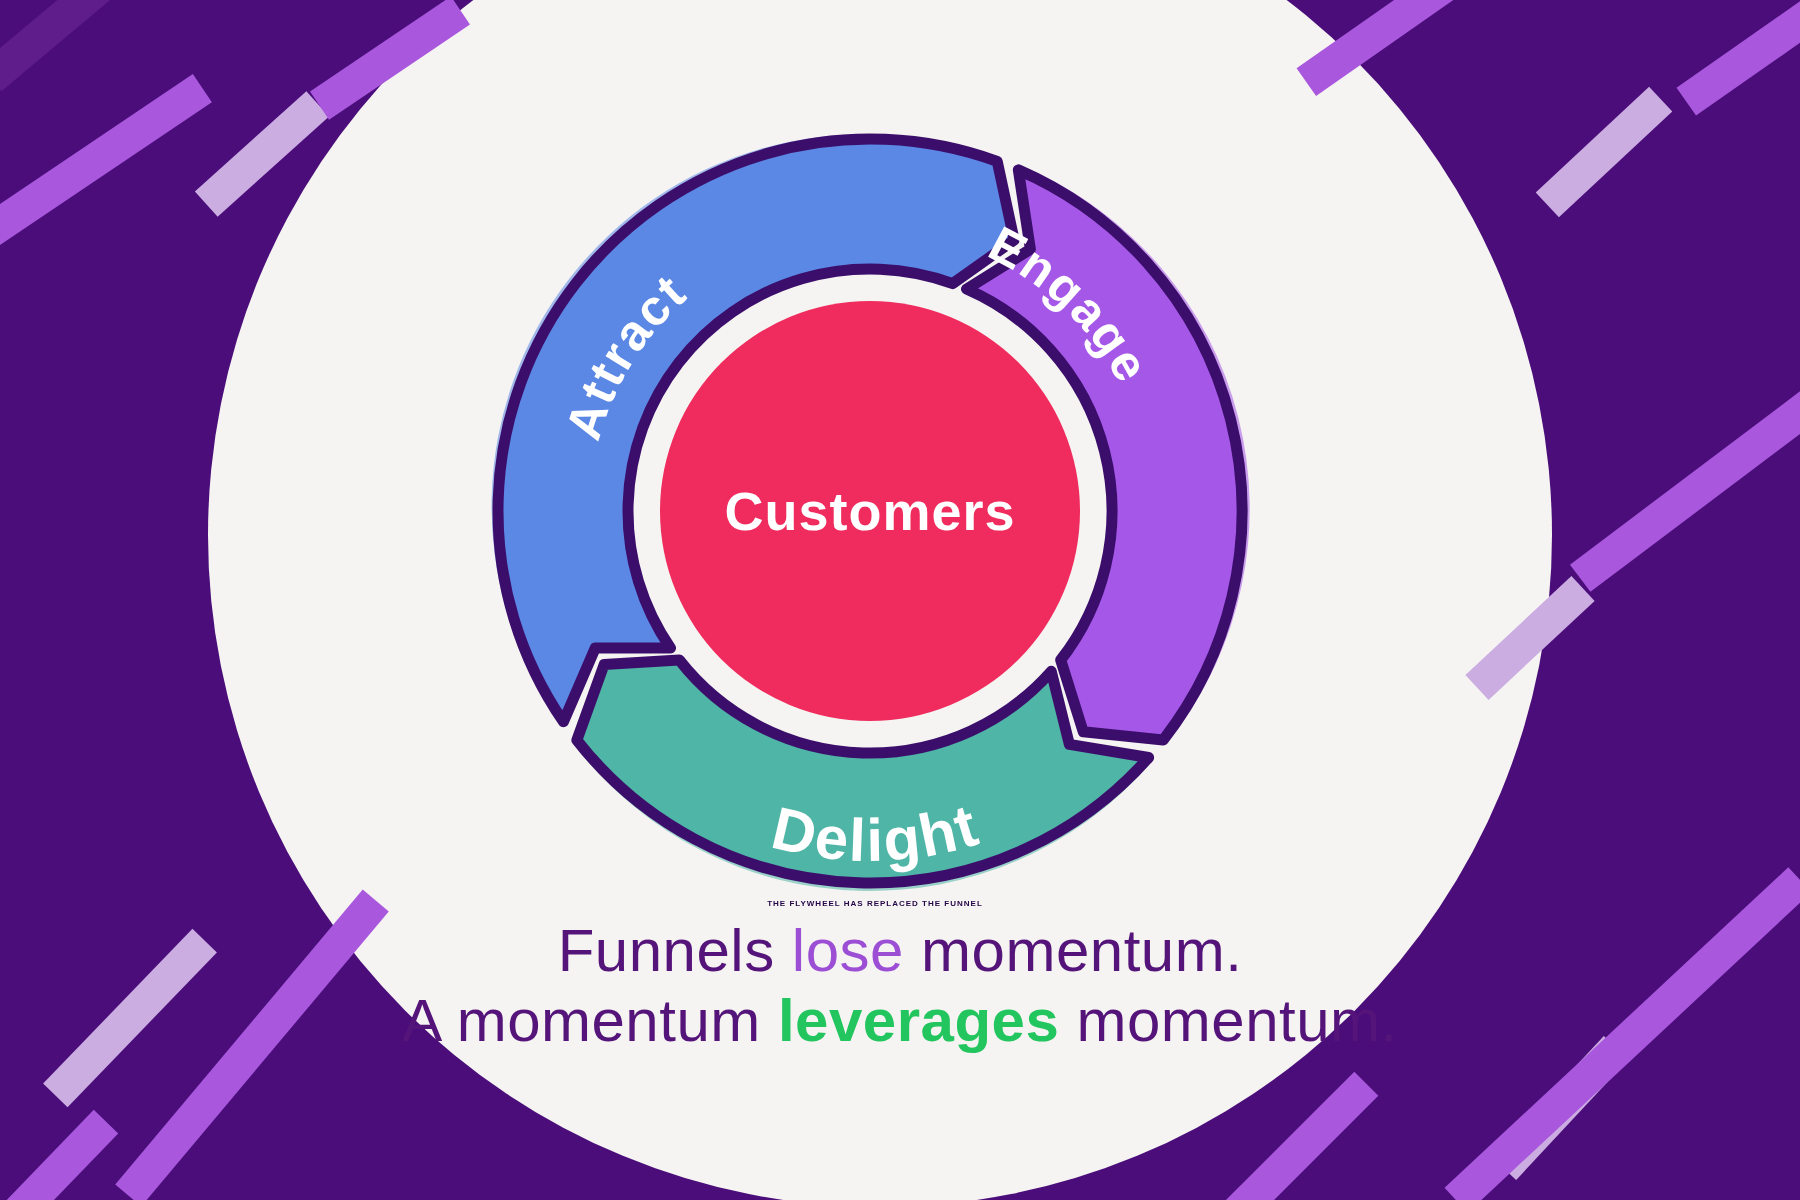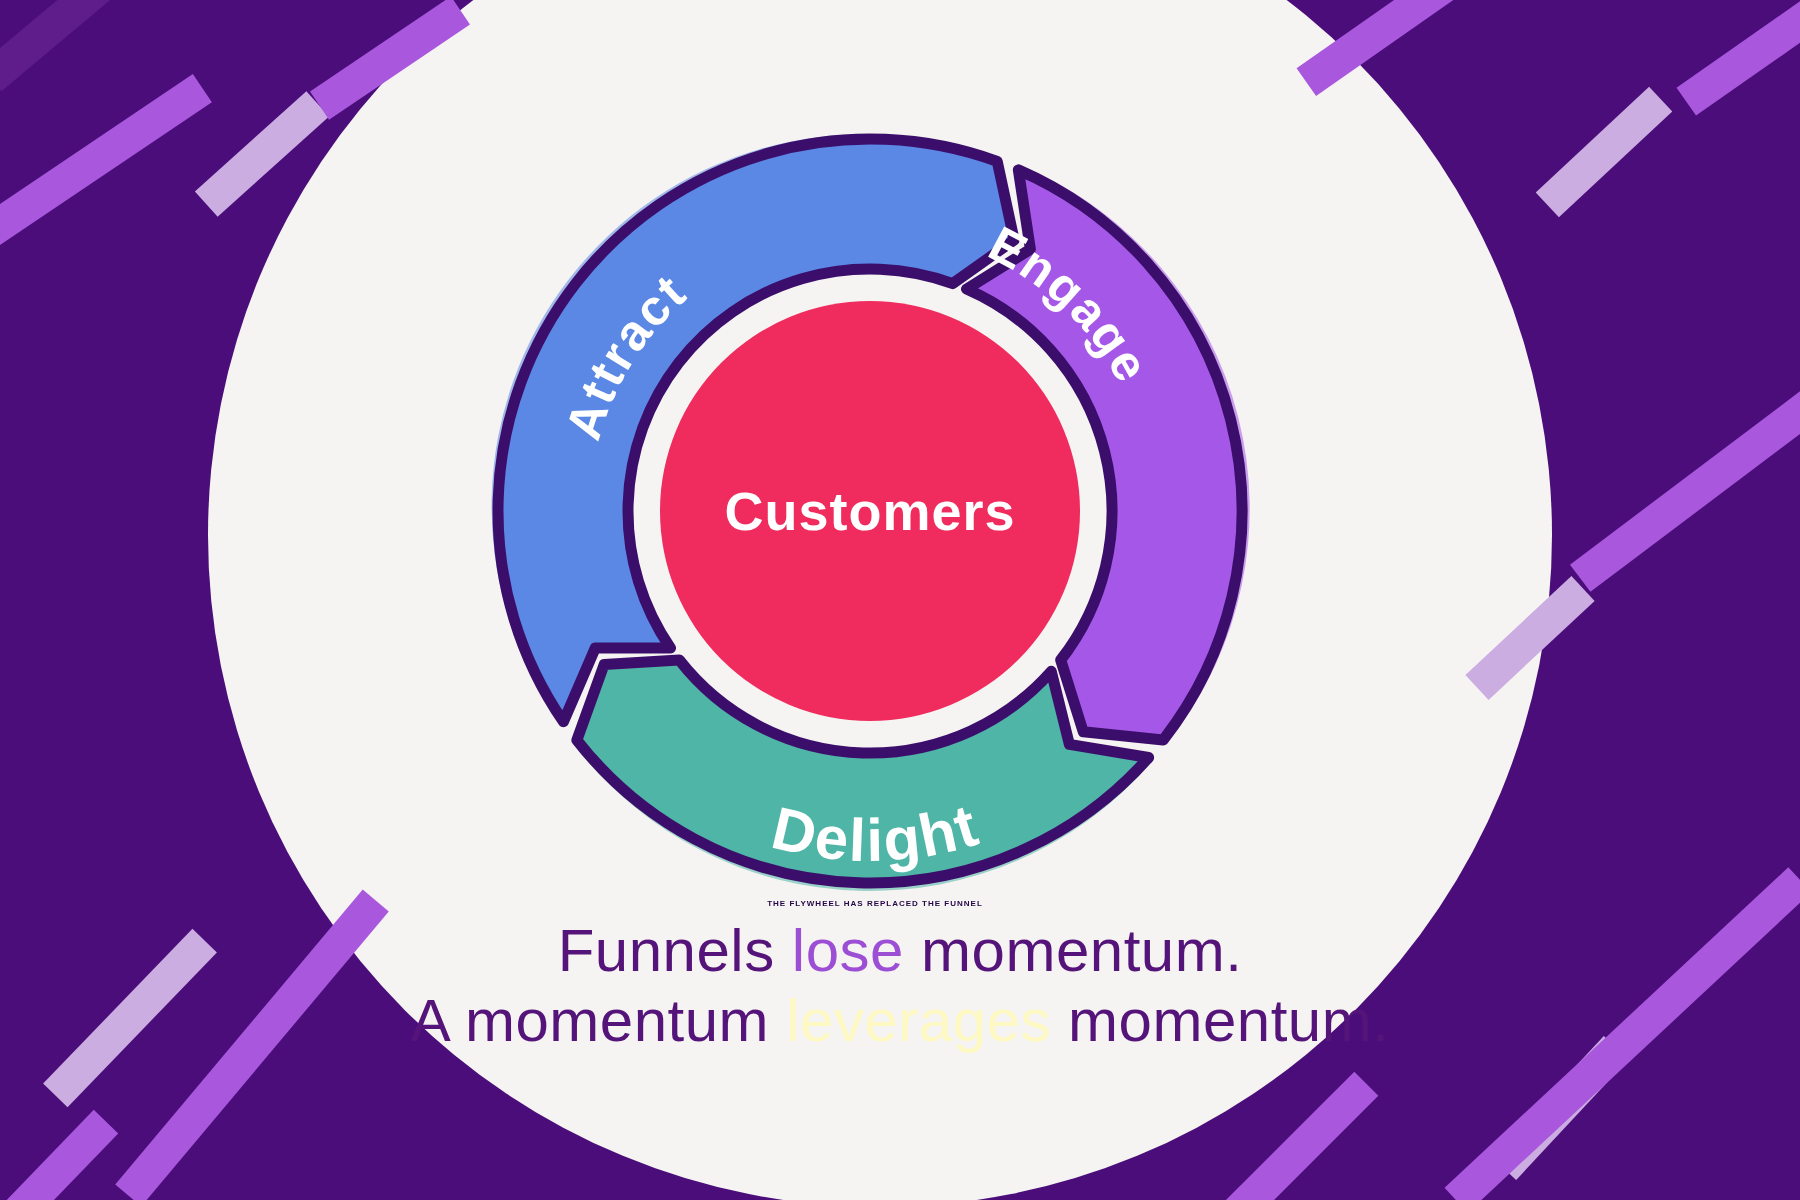--- a/index.html
+++ b/index.html
@@ -67,17 +67,17 @@
         <text x="420" y="439" font-size="54" font-weight="700" fill="#ffffff" text-anchor="middle" letter-spacing="1">Customers</text>
         <text x="425" y="815" font-size="8" font-weight="700" fill="#240748" text-anchor="middle" letter-spacing="1">THE FLYWHEEL HAS REPLACED THE FUNNEL</text>
       </svg>
   </div>
 
   <div class="caption">
     <div style="color: rgb(85, 20, 121);">
       <span>Funnels </span><span class="accent" style="color: rgb(156, 79, 212);">lose</span><span> momentum.</span>
     </div>
     <div style="color: rgb(85, 20, 121);">
-      <span>A momentum </span><span class="accent" style="color: #fef9c3;">leverages</span><span> momentum.</span>
+      <span>A momentum </span><span class="accent" style="color: #22c55e; font-weight: bold;">leverages</span><span> momentum.</span>
     </div>
   </div>
 
 </div>
 
 </body></html>

